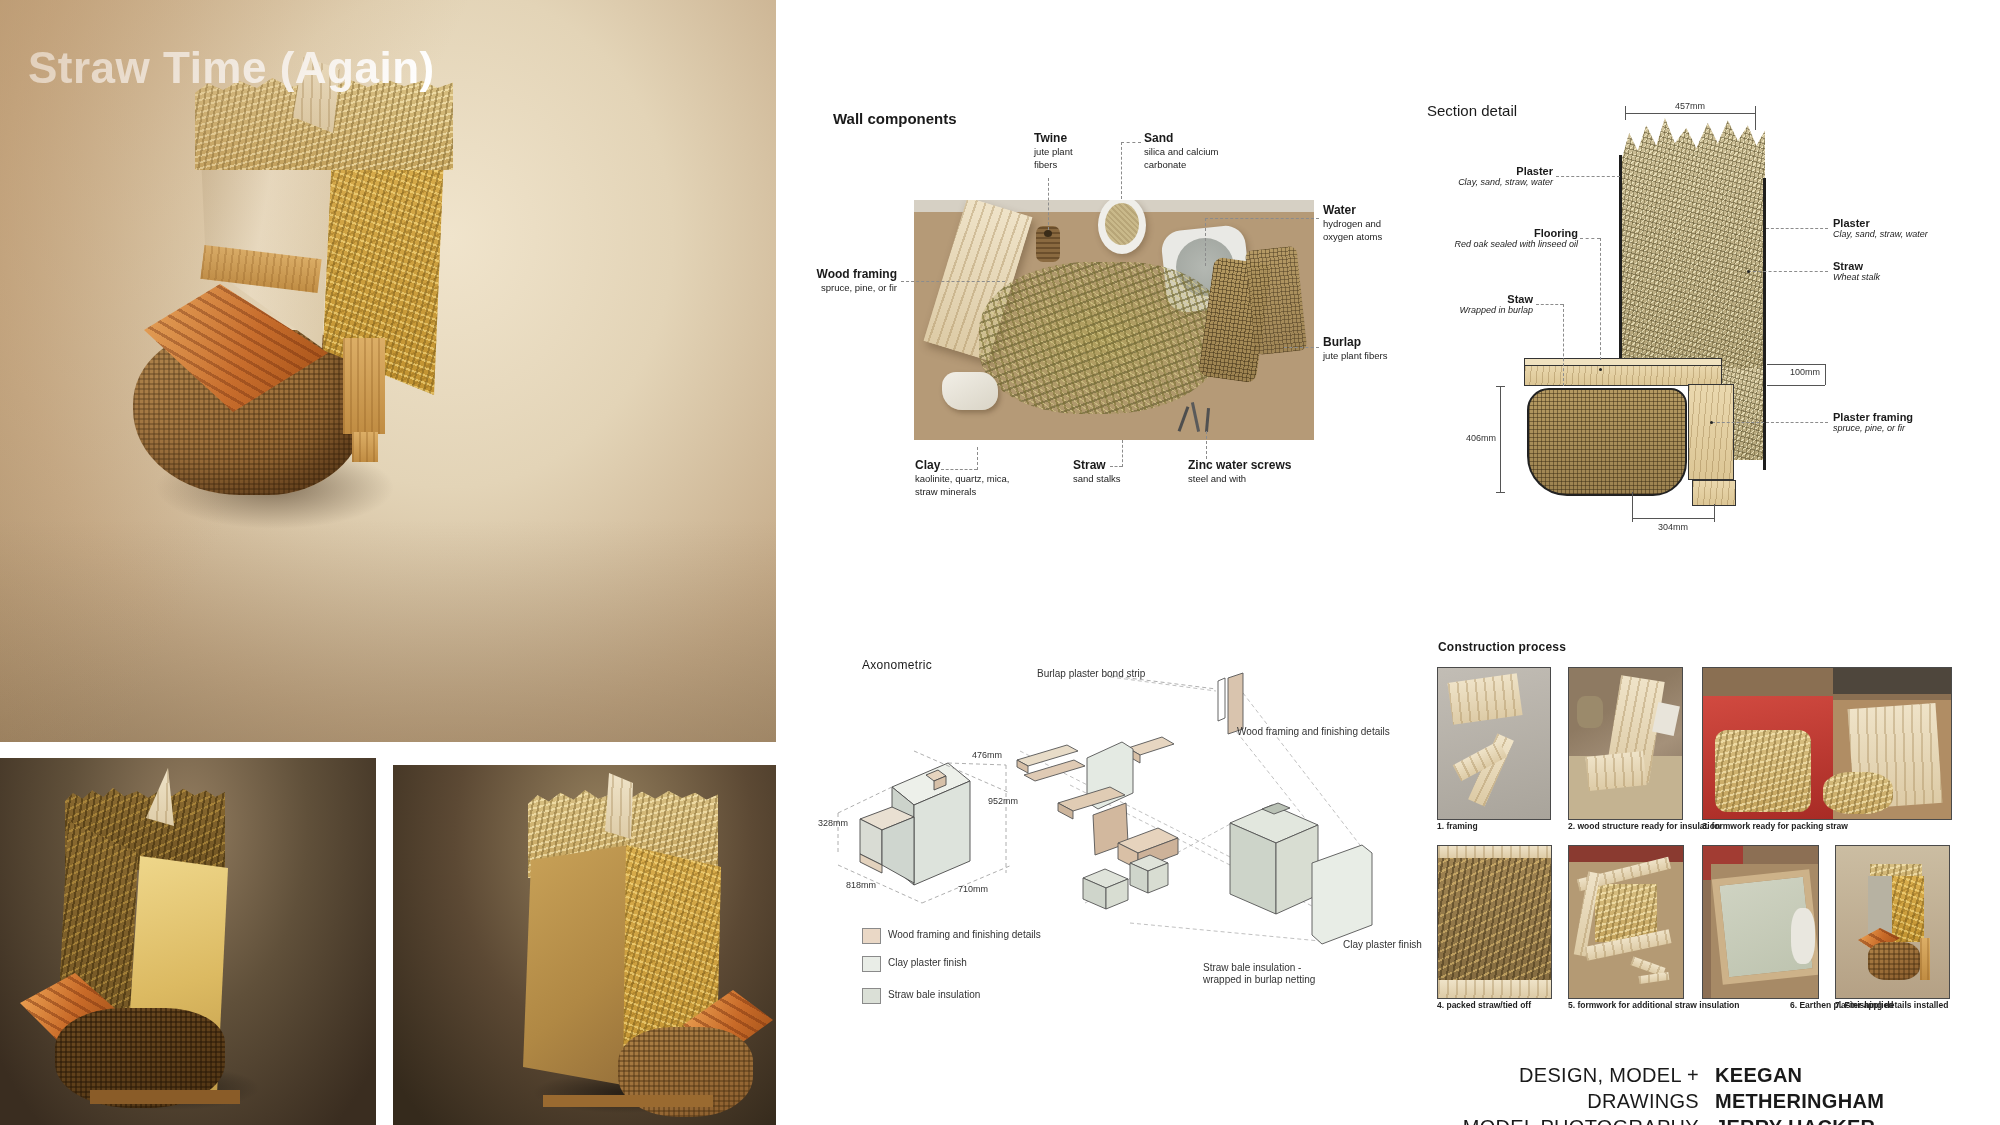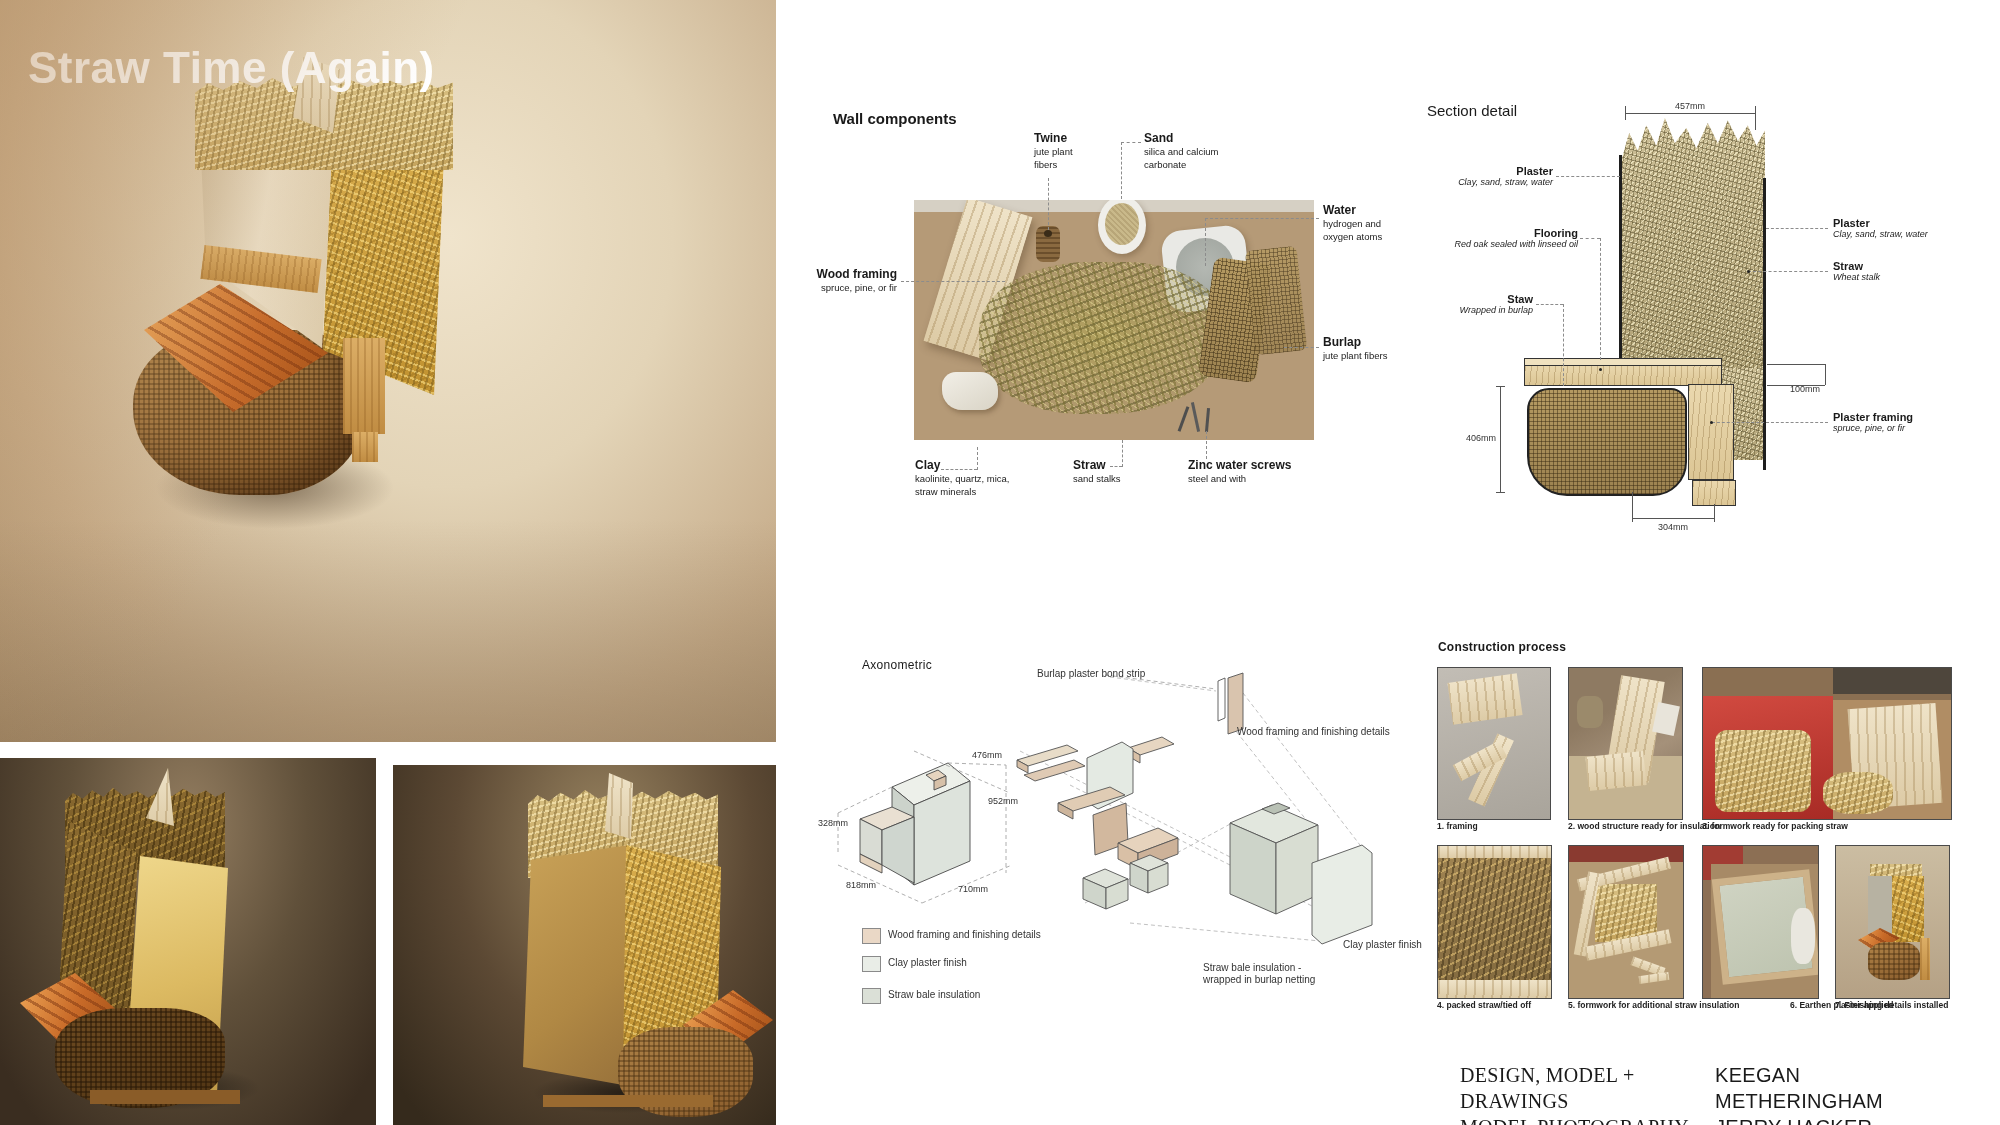--- a/index.html
+++ b/index.html
@@ -87,22 +87,22 @@
     background:linear-gradient(180deg,#d6d0c4 0 12px,#b59a77 12px),
                linear-gradient(90deg,#b29673,#bda284);}
   
   .cph{position:absolute;border:1px solid #4a4a4a;overflow:hidden;}
   
   .swatch{position:absolute;width:17px;height:14px;border:1px solid #8a8a8a;}
   .sw1{background:#ead8c6;} .sw2{background:#e9ede7;} .sw3{background:#dbe0d7;}
   
   #credits{position:absolute;left:1460px;top:1062px;width:500px;}
   .crow{display:flex;line-height:26px;font-size:20px;}
-  .crole{flex:1;text-align:left;font-weight:normal;letter-spacing:.3px;font-family:Liberation Serif, serif;}
-  .cname{width:245px;margin-left:16px;text-align:left;font-weight:normal;letter-spacing:.3px;}
+  .crole{flex:1;text-align:right;font-weight:normal;letter-spacing:.3px;}
+  .cname{width:245px;margin-left:16px;text-align:left;font-weight:bold;letter-spacing:.3px;}
 </style>
 </head>
 <body>
 
 <div id="board">
 
   <div class="photo" id="photo-main">
     <div class="mpart" style="left:110px;top:430px;width:330px;height:115px;background:radial-gradient(closest-side,rgba(50,32,15,.5),rgba(0,0,0,0) 72%);"></div>
     <div class="mpart tex-burlap" style="left:133px;top:330px;width:232px;height:165px;border-radius:38% 30% 42% 46% / 45% 35% 50% 52%;box-shadow:inset -24px -12px 34px rgba(40,20,5,.45);"></div>
     <div class="mpart" style="left:198px;top:130px;width:140px;height:225px;clip-path:polygon(2px 5px,134px 25px,124px 218px,8px 135px);background:linear-gradient(100deg,#cdbb9b,#ece0c8 45%,#d9c6a4);"></div>
@@ -224,21 +224,21 @@
   <div class="abs tex-wood-draw" style="left:1692px;top:480px;width:42px;height:24px;border:1.5px solid #333;"></div>
 
   <div class="sv" style="left:1625px;top:106px;height:14px;"></div>
   <div class="sv" style="left:1755px;top:106px;height:24px;"></div>
   <div class="sh" style="left:1625px;top:113px;width:130px;"></div>
   <div class="abs dim" style="left:1625px;top:101px;width:130px;text-align:center;">457mm</div>
 
   <div class="sh" style="left:1767px;top:364px;width:58px;"></div>
   <div class="sh" style="left:1767px;top:385px;width:58px;"></div>
   <div class="sv" style="left:1825px;top:364px;height:21px;"></div>
-  <div class="abs dim" style="left:1772px;top:384px;width:48px;text-align:right;">100mm</div>
+  <div class="abs dim" style="left:1772px;top:367px;width:48px;text-align:right;">100mm</div>
 
   <div class="sv" style="left:1500px;top:386px;height:106px;"></div>
   <div class="sh" style="left:1496px;top:386px;width:9px;"></div>
   <div class="sh" style="left:1496px;top:492px;width:9px;"></div>
   <div class="abs dim" style="left:1458px;top:433px;width:38px;text-align:right;">406mm</div>
 
   <div class="sv" style="left:1632px;top:492px;height:30px;"></div>
   <div class="sv" style="left:1714px;top:504px;height:18px;"></div>
   <div class="sh" style="left:1632px;top:518px;width:82px;"></div>
   <div class="abs dim" style="left:1632px;top:522px;width:82px;text-align:center;">304mm</div>

